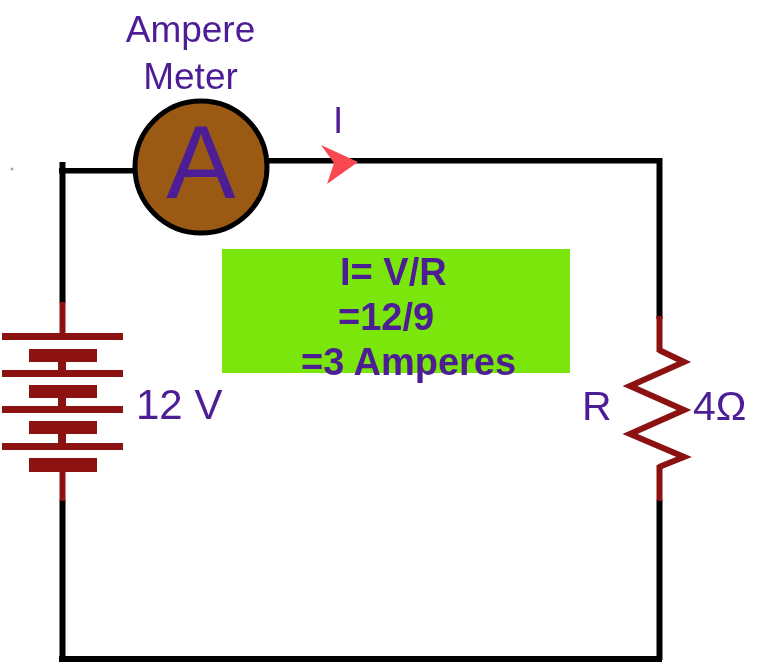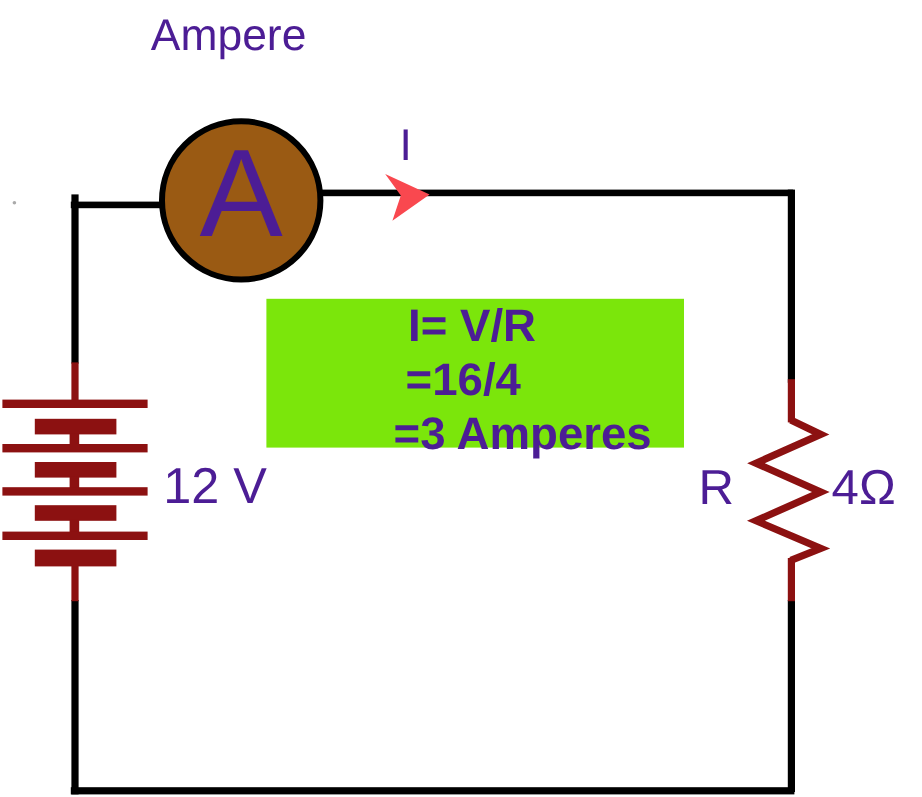--- a/index.html
+++ b/index.html
@@ -71,21 +71,21 @@
     height: 124px;
     font-size: 38px;
     font-weight: bold;
     line-height: 45px;
     padding-top: 1px;
     box-sizing: border-box;
   }
   .calc-line { white-space: nowrap; }
   .calc-line:nth-child(1) { padding-left: 118px; }
   .calc-line:nth-child(2) { padding-left: 116px; }
-  .calc-line:nth-child(3) { padding-left: 106px; }
+  .calc-line:nth-child(3) { padding-left: 79px; }
 </style>
 </head>
 <body>
 
 <div id="canvas">
 
   <svg id="circuit-svg" width="768" height="664" viewBox="0 0 768 664">
 
     <rect x="222" y="249" width="348" height="124" fill="#7BE60B"></rect>
 
@@ -121,31 +121,32 @@
 
     <circle cx="201" cy="167" r="66" stroke-width="5" stroke="#000000" fill="#9A5A13"></circle>
 
     <polygon points="321,145 358,162 327,184 334,163" fill="#F9484F"></polygon>
 
     <circle cx="12" cy="169" r="1.5" fill="#aaaaaa"></circle>
   </svg>
 
   <div class="overlay meter-title">
     <span>Ampere</span>
+    <span>Meter</span>
   </div>
 
   <div class="overlay meter-symbol">A</div>
 
   <div class="overlay current-label">I</div>
 
   <div class="overlay voltage-label">12 V</div>
 
   <div class="overlay resistor-name">R</div>
 
   <div class="overlay resistor-value">4Ω</div>
 
   <div class="overlay calc-box">
     <div class="calc-line">I= V/R</div>
-    <div class="calc-line">=16/4</div>
+    <div class="calc-line">=12/9</div>
     <div class="calc-line">=3 Amperes</div>
   </div>
 
 </div>
 
 </body></html>

